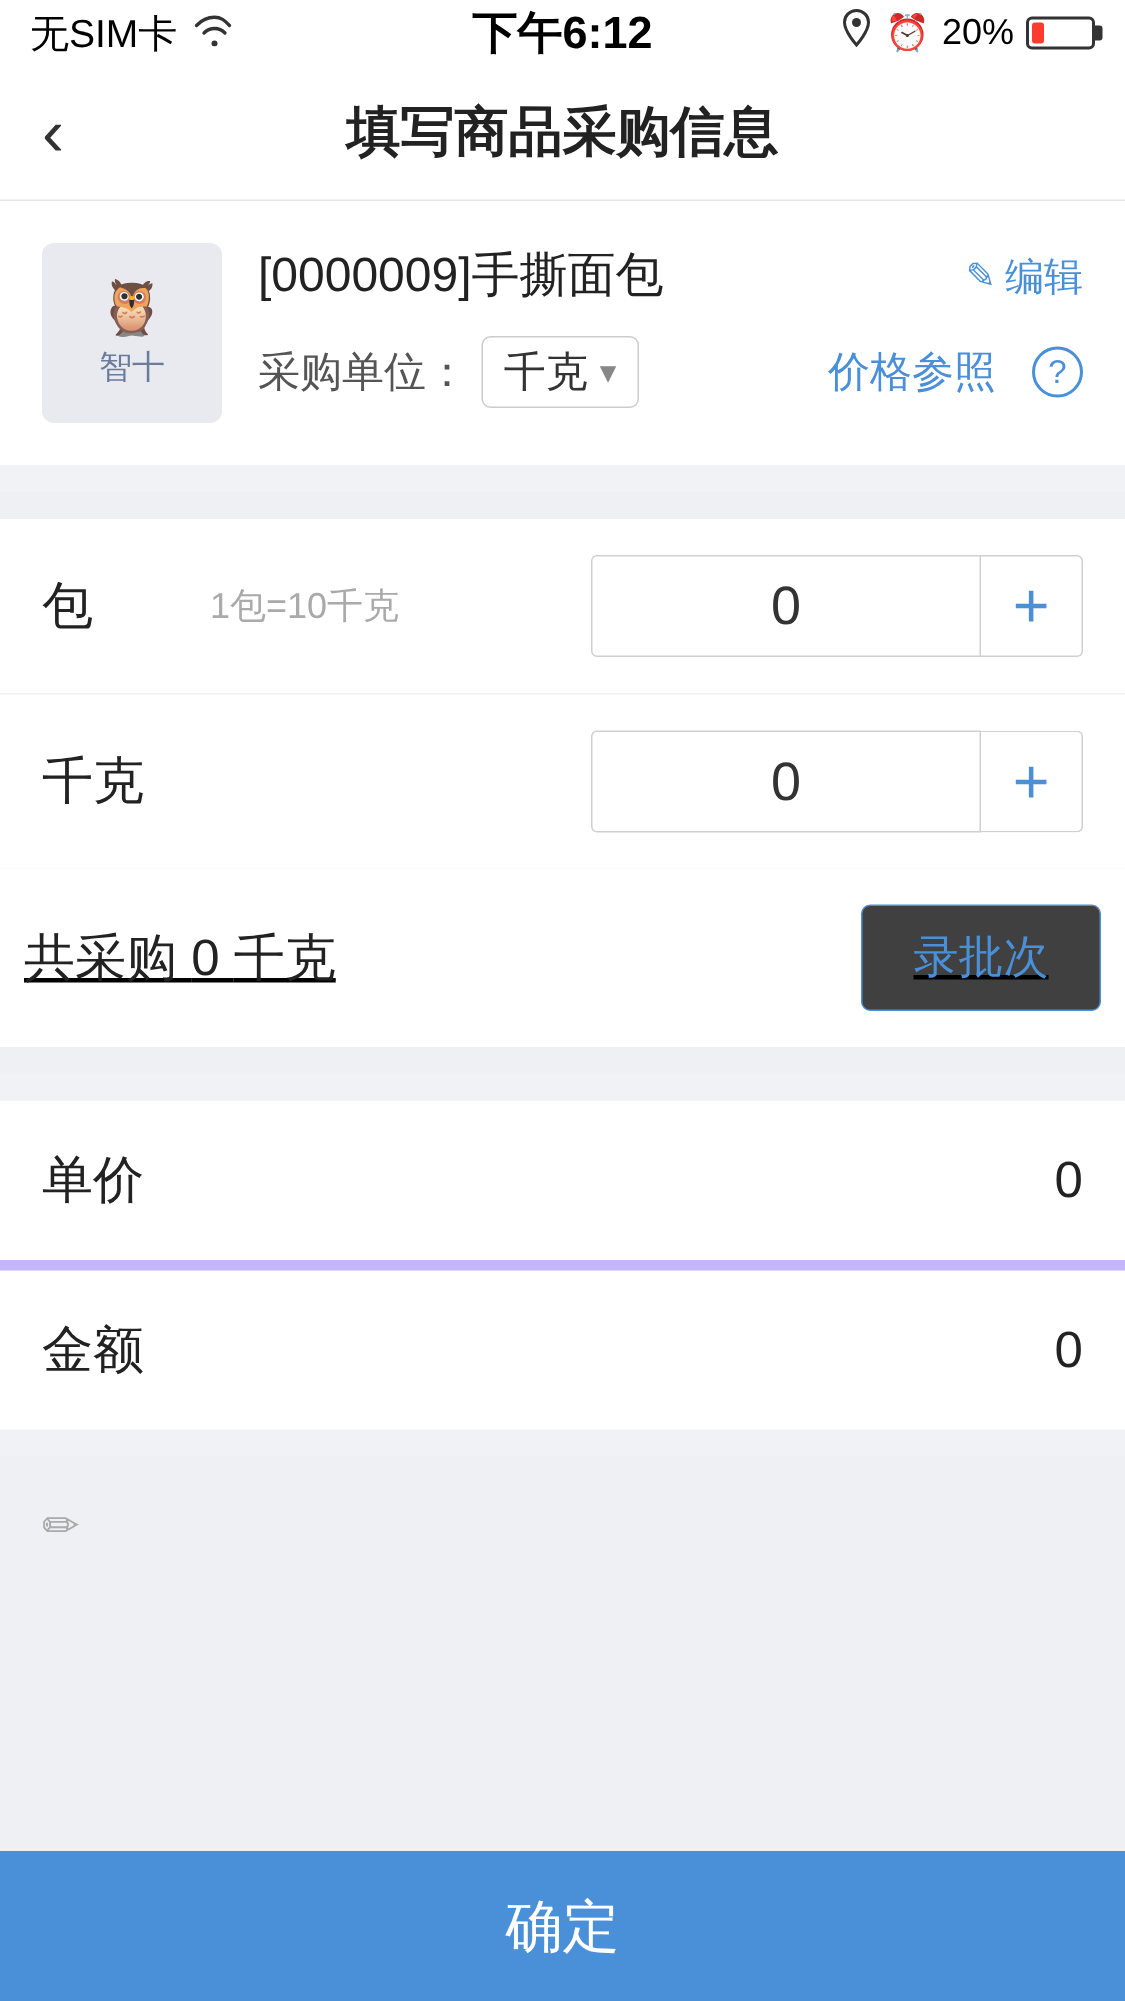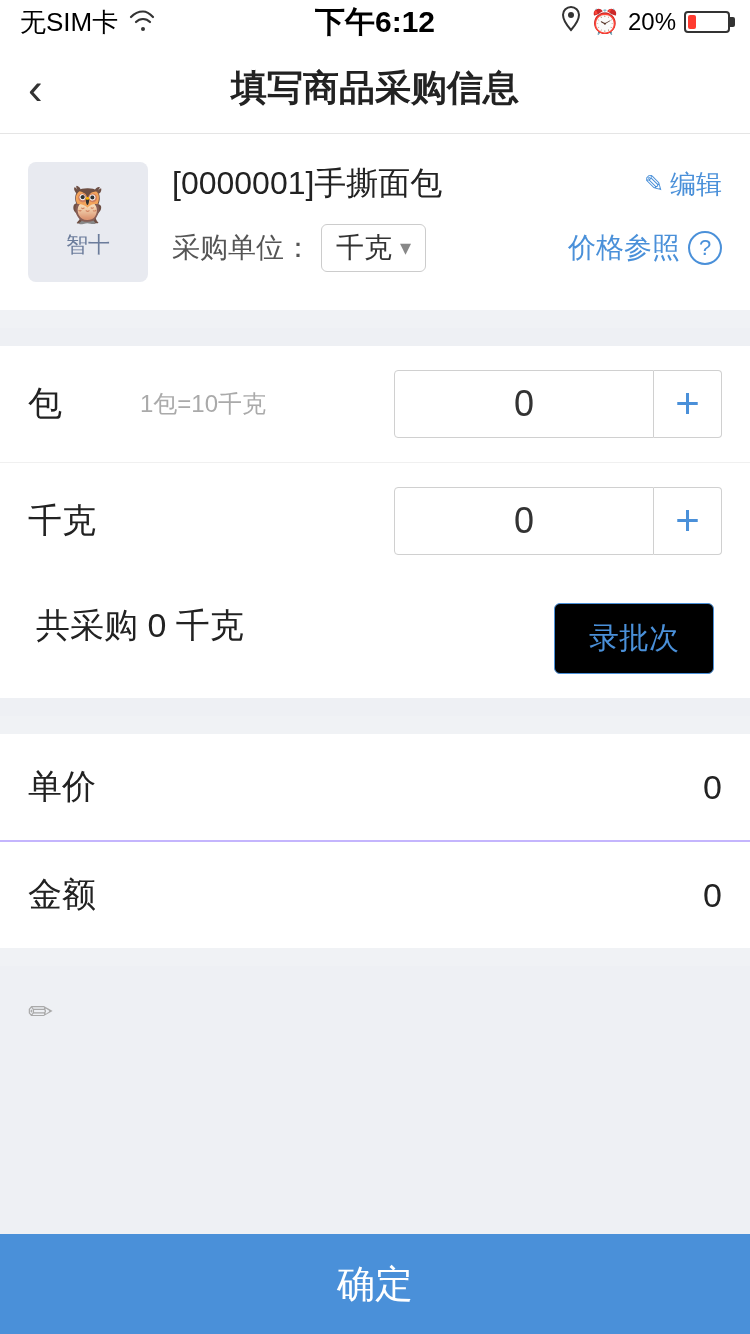--- a/index.html
+++ b/index.html
@@ -176,21 +176,21 @@
     }
     .unit-select-arrow {
       font-size: 22px;
       color: #888;
     }
     .price-ref {
       font-size: 28px;
       color: #4a90d9;
       display: flex;
       align-items: center;
-      gap: 8px;
+      gap: 24px;
       cursor: pointer;
     }
     .price-ref-help {
       width: 34px;
       height: 34px;
       border: 2px solid #4a90d9;
       border-radius: 50%;
       display: flex;
       align-items: center;
       justify-content: center;
@@ -262,49 +262,50 @@
       cursor: pointer;
     }
 
     
     .summary-section {
       background: #fff;
       margin-top: 0;
     }
     .summary-row {
       display: flex;
-      align-items: flex-start;
+      align-items: center;
       justify-content: space-between;
-      padding: 24px 36px;
+      padding: 24px 16px;
+      text-decoration: underline;
     }
     .summary-text {
       font-size: 34px;
       color: #222;
     }
     .batch-btn {
       padding: 14px 34px;
       border: 1px solid #4a90d9;
       border-radius: 6px;
       font-size: 30px;
       color: #4a90d9;
-      background: #000000;
+      background: #404040;
       cursor: pointer;
     }
 
     
     .detail-section {
       background: #fff;
       margin-top: 18px;
     }
     .detail-row {
       display: flex;
       align-items: center;
       justify-content: space-between;
       padding: 30px 28px;
-      border-bottom: 2px solid #c4b5fd;
+      border-bottom: 7px solid #c4b5fd;
     }
     .detail-row:last-child {
       border-bottom: none;
     }
     .detail-label {
       font-size: 34px;
       color: #222;
     }
     .detail-value {
       font-size: 34px;
@@ -399,21 +400,21 @@
     <span class="nav-title">填写商品采购信息</span>
   </div>
 
   <div class="product-card">
     <div class="product-image">
       <span class="product-image-owl">🦉</span>
       <span class="product-image-label">智十</span>
     </div>
     <div class="product-info">
       <div class="product-name-row">
-        <span class="product-name">[0000001]手撕面包</span>
+        <span class="product-name">[0000009]手撕面包</span>
         <span class="edit-btn">
           <span class="edit-icon">✎</span>
           <span>编辑</span>
         </span>
       </div>
       <div class="product-unit-row">
         <div>
           <span class="unit-label">采购单位：</span>
           <span class="unit-select">
             <span>千克</span>

